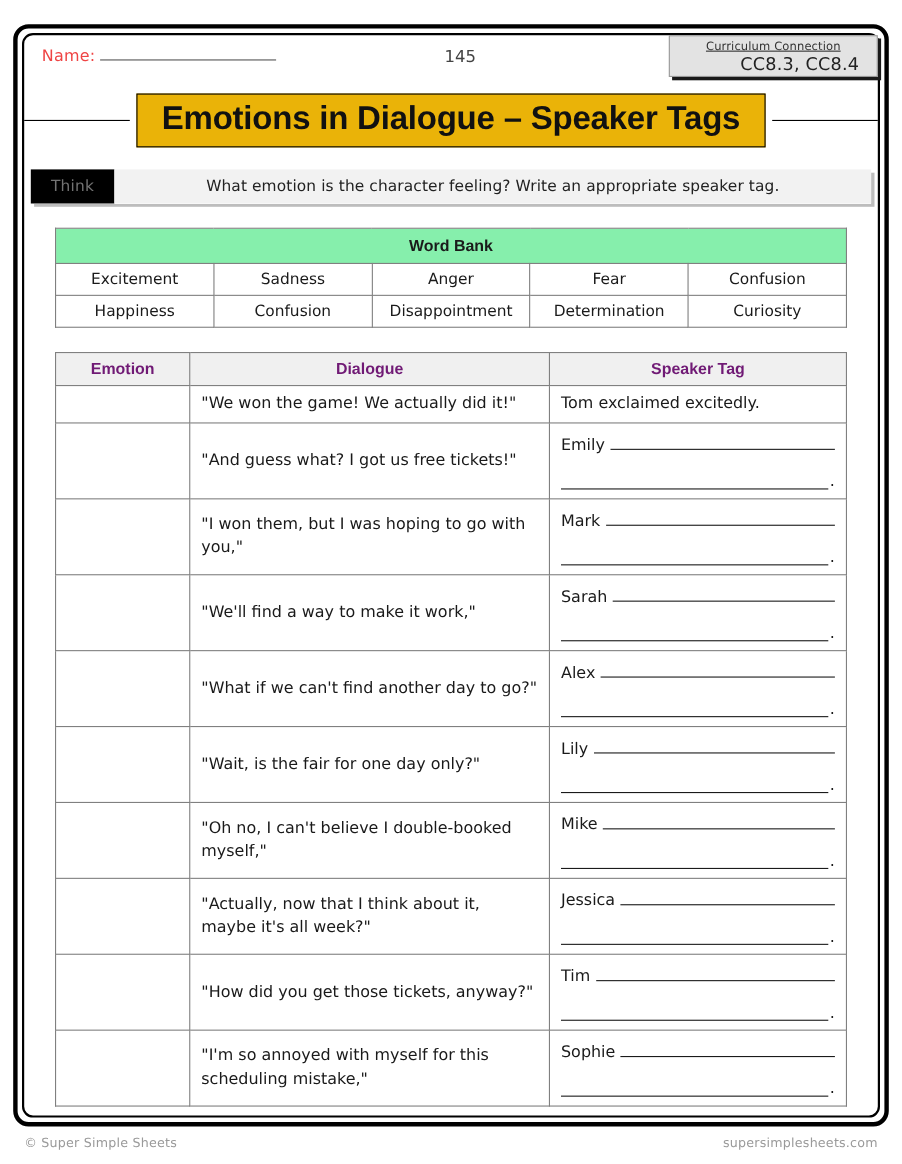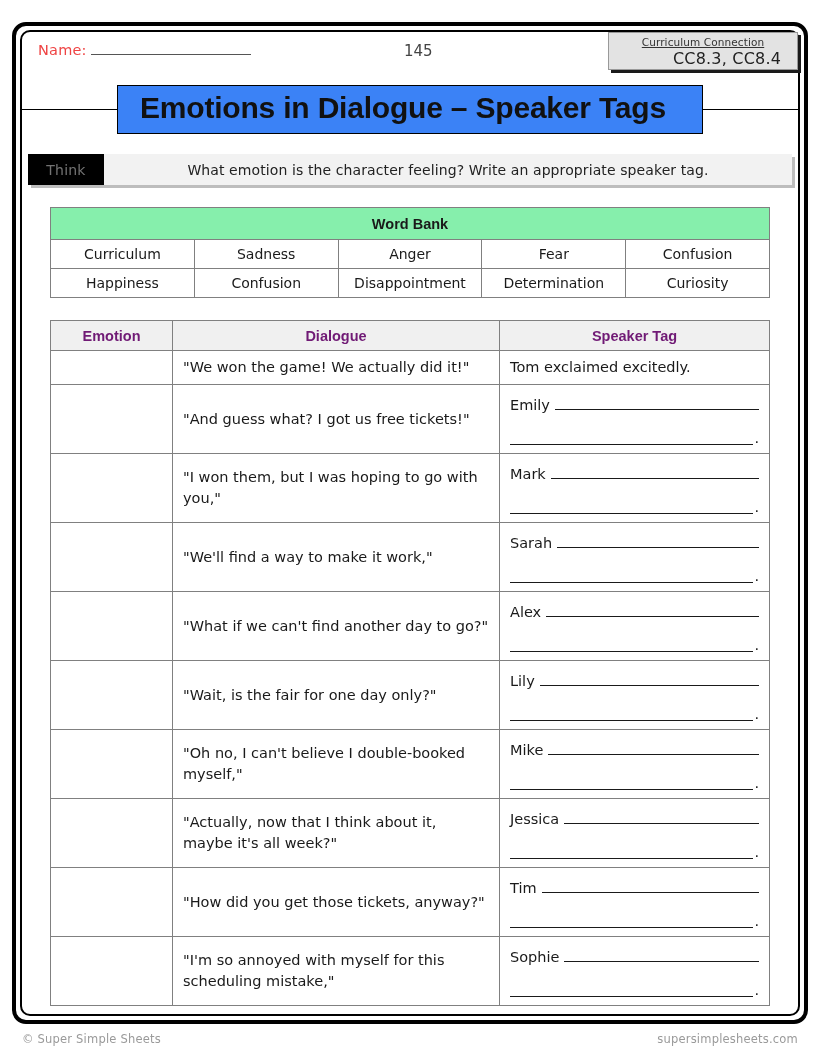--- a/index.html
+++ b/index.html
@@ -117,23 +117,23 @@
     position: absolute;
     top: 50%;
     height: 0;
     border-top: 1.5px solid #000000;
   }
   .title-rule.left  { left: 0px;  width: 96px; }
   .title-rule.right { right: 0px; width: 96px; }
   .title-box {
     position: relative;
     z-index: 2;
-    background: #3b82f6;
+    background: #eab308;
     border: 1.5px solid #000000;
-    padding: 5px 36px 8px 22px;
+    padding: 5px 22px 8px 22px;
   }
   .title-text {
     font-family: "Liberation Sans", sans-serif;
     font-weight: bold;
     font-size: 30px;
     color: #111111;
     white-space: nowrap;
     letter-spacing: -.2px;
   }
 
@@ -305,21 +305,21 @@
 
     <div class="wordbank-wrap">
       <table class="wordbank">
         <thead>
           <tr>
             <th class="wb-head" colspan="5">Word Bank</th>
           </tr>
         </thead>
         <tbody id="wordbank-body">
             <tr>
-              <td>Curriculum</td>
+              <td>Excitement</td>
               <td>Sadness</td>
               <td>Anger</td>
               <td>Fear</td>
               <td>Confusion</td>
             </tr>
             <tr>
               <td>Happiness</td>
               <td>Confusion</td>
               <td>Disappointment</td>
               <td>Determination</td>

